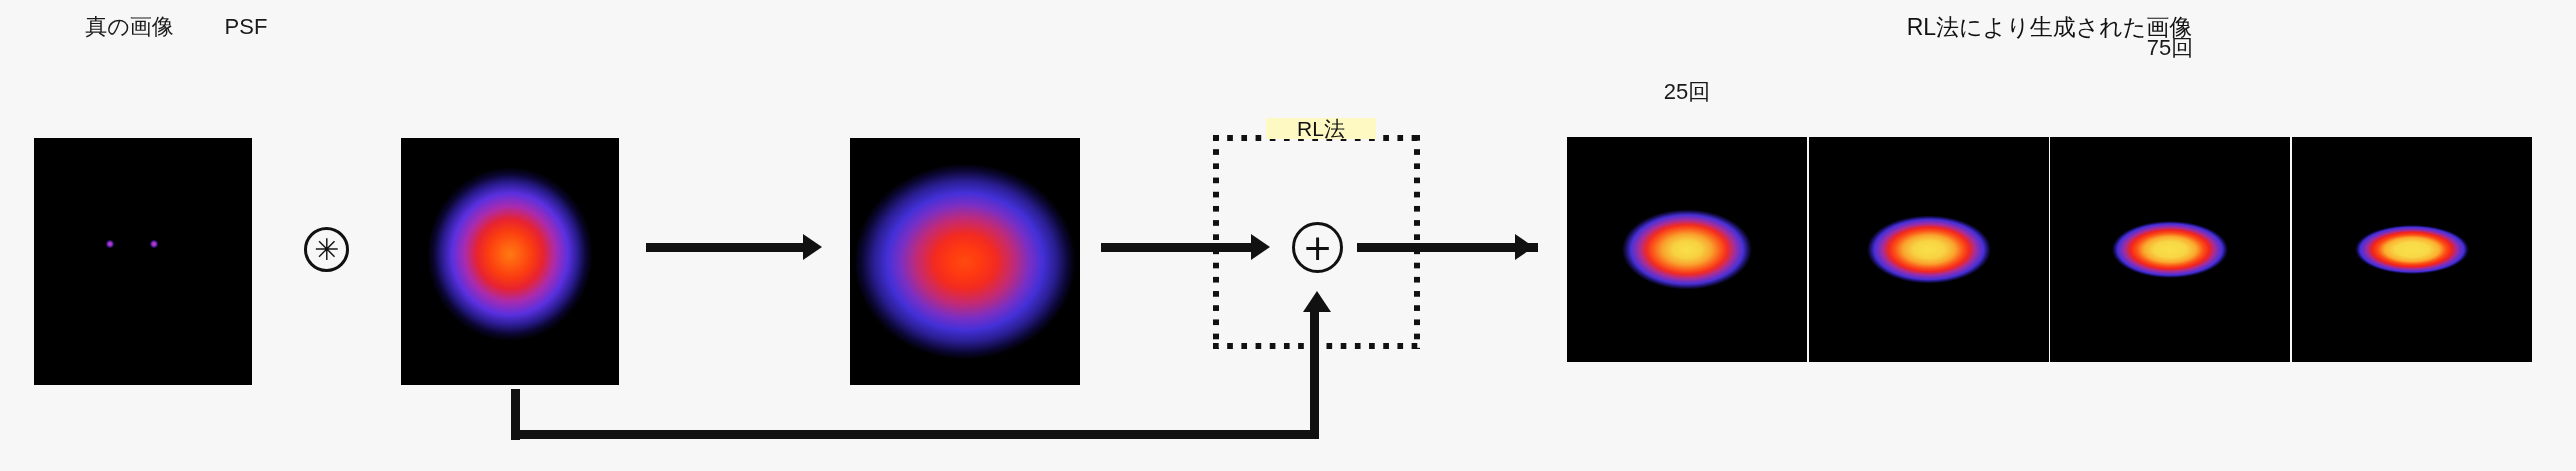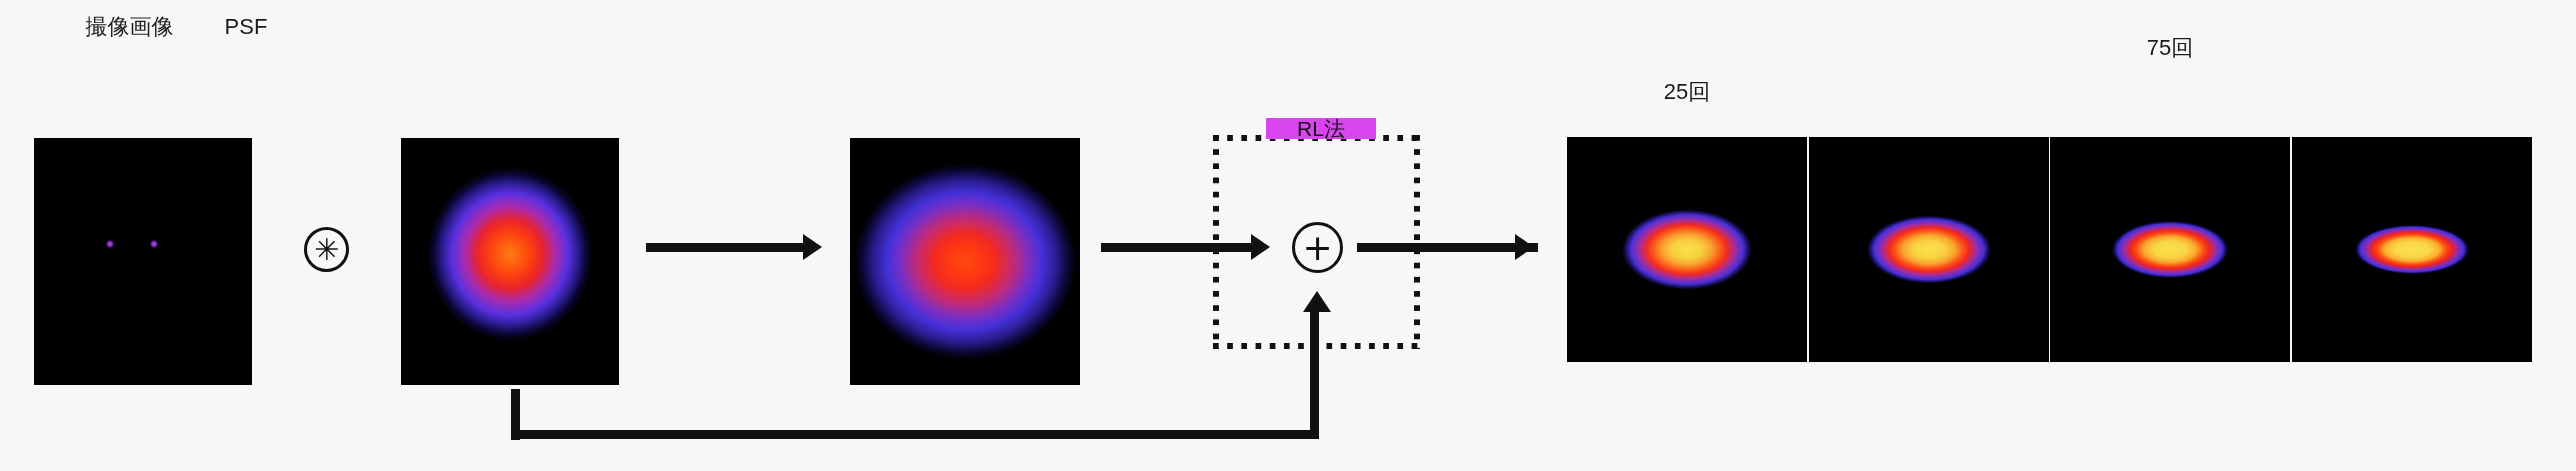--- a/index.html
+++ b/index.html
@@ -60,39 +60,39 @@
     background-image:linear-gradient(to right,#111 0 5.8px,transparent 5.8px 14.2px);
     background-size:14.2px 5.8px;
   }
   .dleft,.dright{
     position:absolute;width:5.8px;
     background-image:linear-gradient(to bottom,#111 0 5.8px,transparent 5.8px 14.2px);
     background-size:5.8px 14.2px;
   }
   .rlcap{
     position:absolute;
-    background:#d946ef;
+    background:#fef9c3;
     font-size:21px;
     text-align:center;
     line-height:1;
     padding:0 6.5px;
   }
   .hdr{
     position:absolute;
     font-size:23px;
     text-align:center;
     white-space:nowrap;
   }
 </style>
 </head>
 <body>
 
 <div class="stage">
 
-  <div class="lbl" style="left:0px;top:16px;width:259px;">撮像画像</div>
+  <div class="lbl" style="left:0px;top:16px;width:259px;">真の画像</div>
   <div class="panel" style="left:34px;top:138px;width:218px;height:247px;">
     <div class="blob" style="background:radial-gradient(circle 4.5px at 76px 106px,#d83fd0 0%,#8b2fc0 45%,#2a1060 75%,#000 100%);"></div>
     <div class="blob" style="background:radial-gradient(circle 4.5px at 120px 106px,#d83fd0 0%,#8b2fc0 45%,#2a1060 75%,#000 100%);mix-blend-mode:screen;"></div>
   </div>
 
   <div class="op" style="left:304px;top:227px;width:45px;height:45px;font-size:30px;">
     <span>✳</span>
   </div>
 
   <div class="lbl" style="left:97px;top:16px;width:298px;">PSF</div>
@@ -138,20 +138,21 @@
     <div class="aline" style="left:1357px;top:243px;width:181px;height:9px;"></div>
     <div class="ahead" style="left:1515px;top:234px;"></div>
   </div>
 
   <div>
     <div class="aline" style="left:511px;top:389px;width:9px;height:51px;"></div>
     <div class="aline" style="left:511px;top:430px;width:808px;height:9px;"></div>
     <div class="aline" style="left:1310px;top:304px;width:9px;height:135px;"></div>
   </div>
 
+  <div class="hdr" style="left:1567px;top:11.7px;width:965px;">RL法により生成された画像</div>
 
   <div class="lbl" style="left:1567px;top:37px;width:240px;margin-top:44px;">25回</div>
   <div class="panel" style="left:1567px;top:137px;width:240px;height:225px;">
     <div class="blob" style="background:radial-gradient(ellipse 65px 40px at 50% 50%,
             #f9e04a 0%, #f7d141 22%, #f9a32e 38%, #fb5a1a 52%,
             #f22a22 62%, #a02ea0 74%, #4a31d8 86%, #1a1160 94%, #000 100%);"></div>
   </div>
 
   <div class="panel" style="left:1809px;top:137px;width:240px;height:225px;">
     <div class="blob" style="background:radial-gradient(ellipse 62px 34px at 50% 50%,

